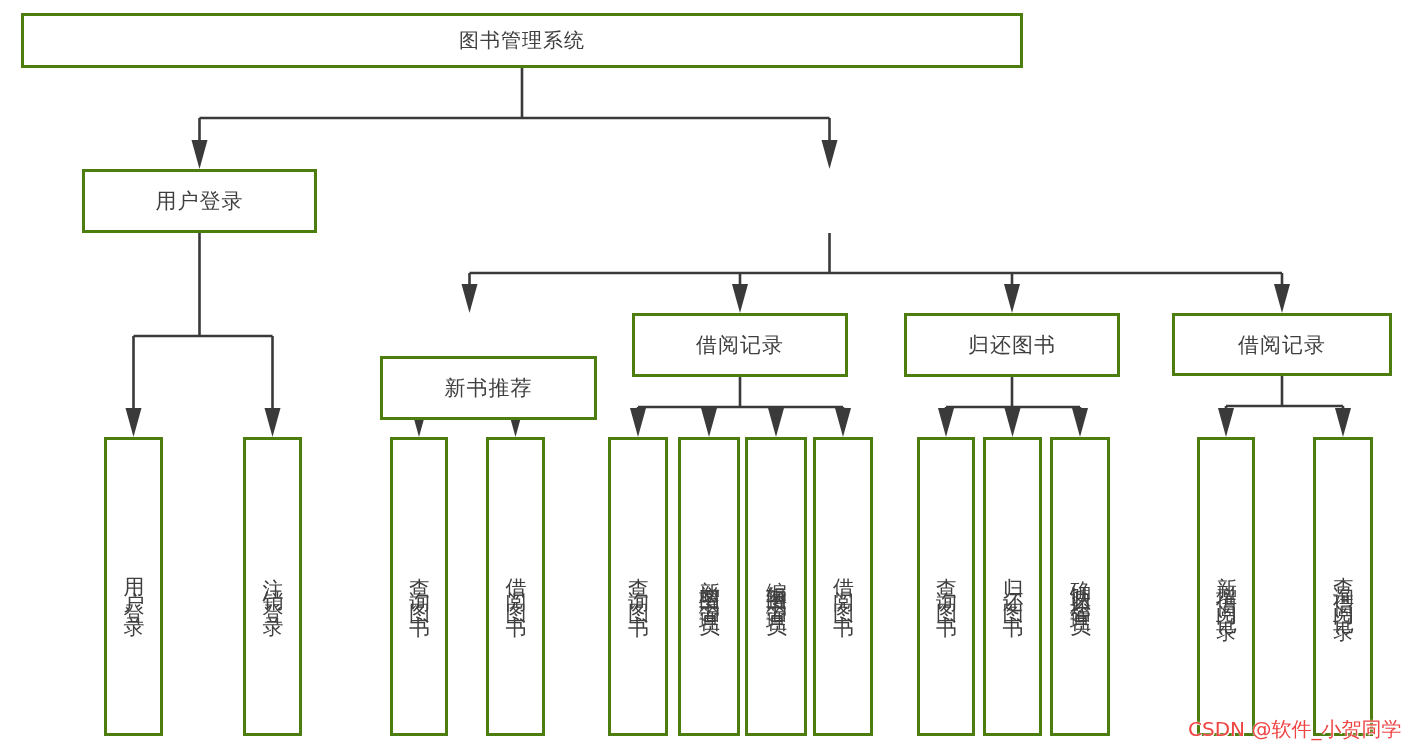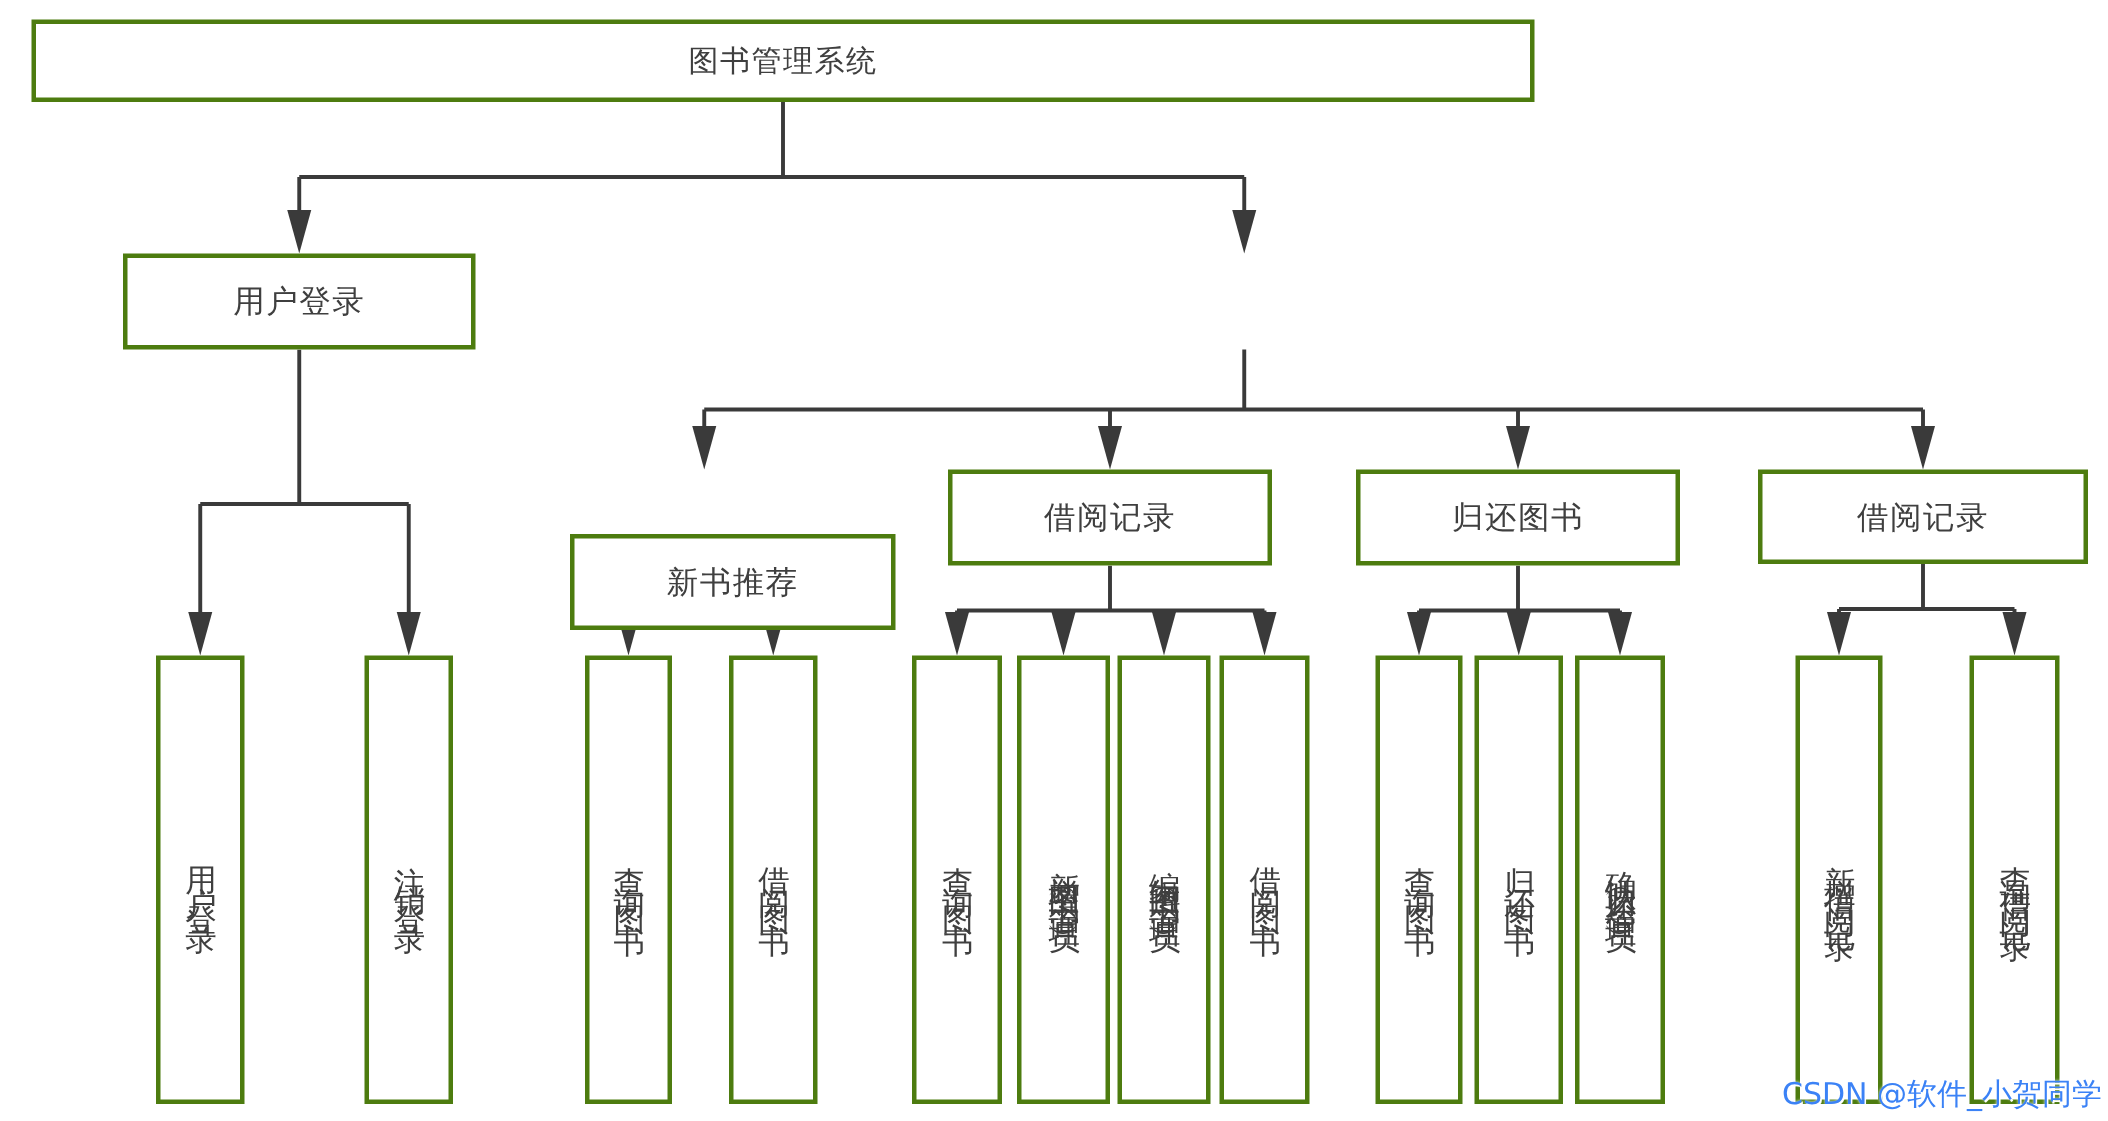--- a/index.html
+++ b/index.html
@@ -27,21 +27,21 @@
     font-size:21px;
     line-height:1;
   }
   .sp-wide{letter-spacing:13px;}
   .sp-mid{letter-spacing:9px;}
   .sp-narrow{letter-spacing:5px;}
   .watermark{
     position:absolute;
     left:1188px;top:716px;
     font-size:20px;
-    color:#3b82f6;
+    color:#ef4444;
     text-shadow:0 0 2px #ffffff,1px 1px 0 #ffffff;
     white-space:nowrap;
   }
 </style>
 </head>
 <body>
 
 <div class="canvas">
 
   <svg class="wires" viewBox="0 0 1405 747">

